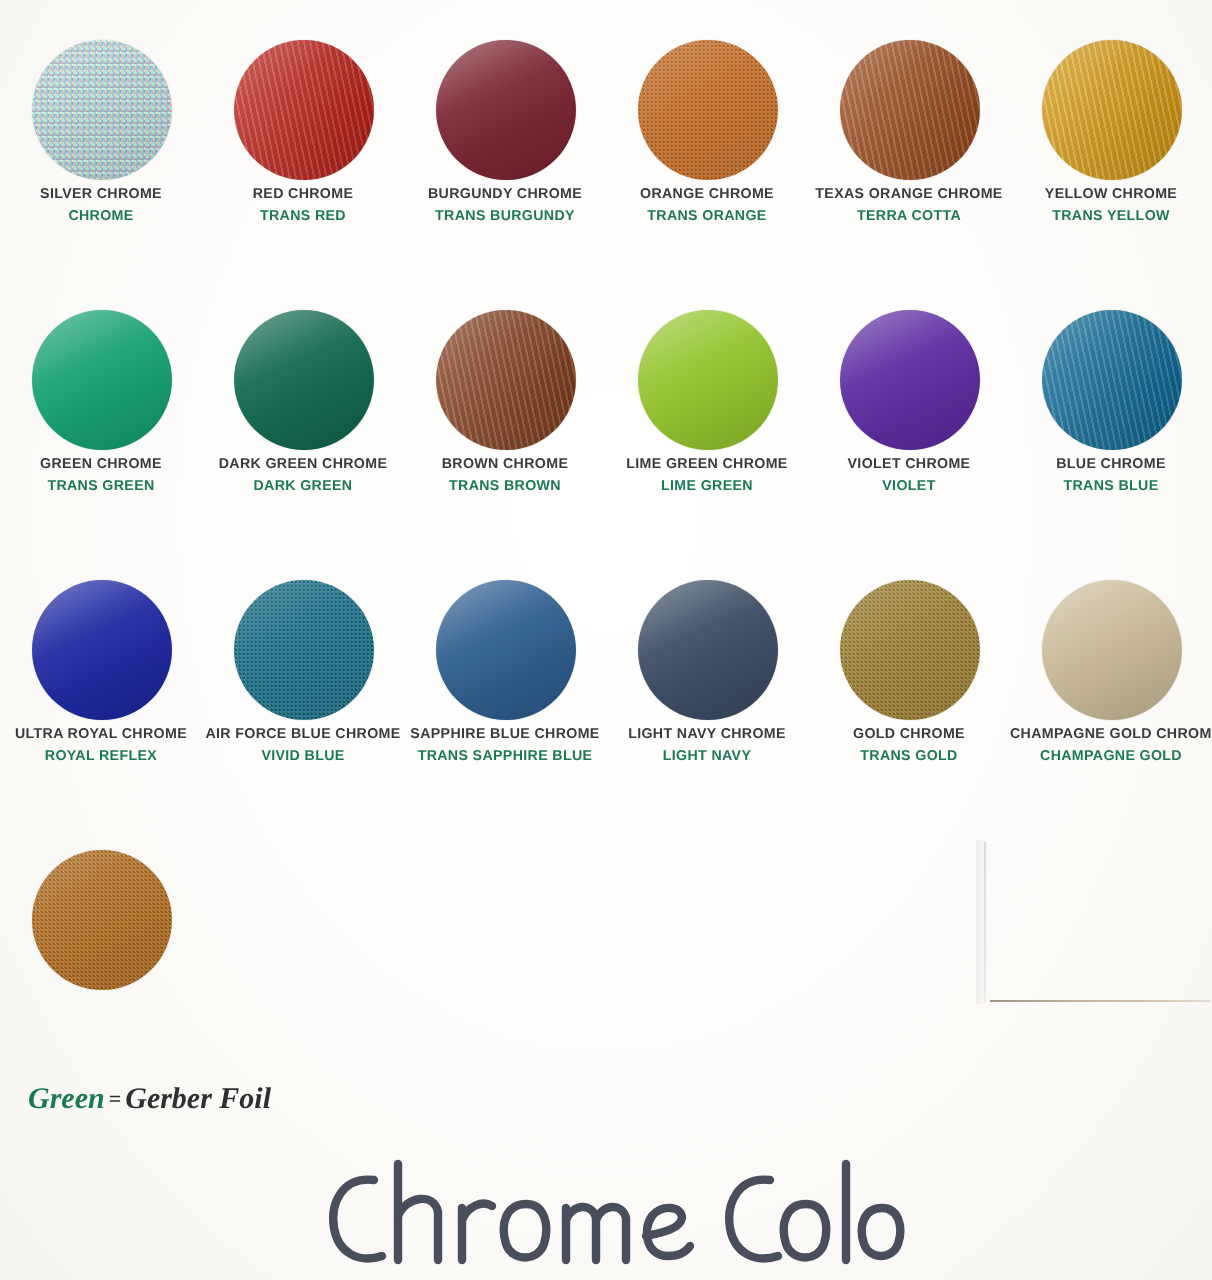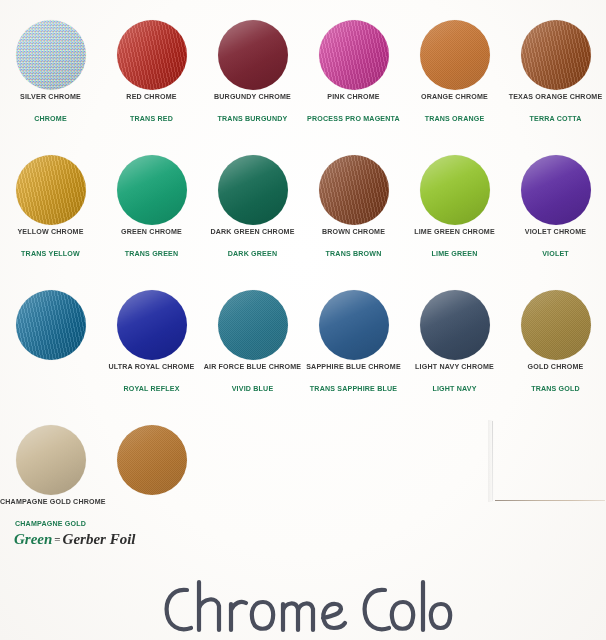--- a/index.html
+++ b/index.html
@@ -82,26 +82,26 @@
     margin-top:1px;
   }
   .lbl-main{
     display:block;
     font-size:7.1px;font-weight:bold;letter-spacing:.18px;
     color:#3a3a3a;text-transform:uppercase;white-space:nowrap;
   }
   .lbl-sub{
     display:block;
     font-size:7.1px;font-weight:bold;letter-spacing:.18px;
-    color:#1c7a50;text-transform:uppercase;white-space:nowrap;margin-top:13px;
+    color:#1c7a50;text-transform:uppercase;white-space:nowrap;margin-top:2px;
   }
 
   
   .legend{
-    position:absolute;left:14px;top:531px;
+    position:absolute;left:14px;top:542px;
     font-family:"Liberation Serif",serif;
     font-weight:bold;font-style:italic;font-size:15px;
     color:#2f2f2f;z-index:3;white-space:nowrap;
   }
   .legend .green{color:#1c7a50;}
   .legend .eq{font-style:normal;font-size:11px;padding:0 2px;vertical-align:1px;}
 
   
   .handtitle{
     position:absolute;left:0;right:0;top:578px;
@@ -160,31 +160,20 @@
             <div class="sheen"></div>
           </div>
         </div>
         <div class="labels">
           <span class="lbl-main">BURGUNDY CHROME</span>
           <span class="lbl-sub">TRANS BURGUNDY</span>
         </div>
       </div>
       <div class="cell">
         <div class="swatch-wrap">
-          <div class="swatch tex-brush" style="background-color: rgb(217, 55, 159);">
-            <div class="sheen"></div>
-          </div>
-        </div>
-        <div class="labels">
-          <span class="lbl-main">PINK CHROME</span>
-          <span class="lbl-sub">PROCESS PRO MAGENTA</span>
-        </div>
-      </div>
-      <div class="cell">
-        <div class="swatch-wrap">
           <div class="swatch tex-grain" style="background-color: rgb(215, 113, 31);">
             <div class="sheen"></div>
           </div>
         </div>
         <div class="labels">
           <span class="lbl-main">ORANGE CHROME</span>
           <span class="lbl-sub">TRANS ORANGE</span>
         </div>
       </div>
       <div class="cell">
@@ -262,20 +251,24 @@
         <div class="labels">
           <span class="lbl-main">VIOLET CHROME</span>
           <span class="lbl-sub">VIOLET</span>
         </div>
       </div>
       <div class="cell">
         <div class="swatch-wrap">
           <div class="swatch tex-brush" style="background-color: rgb(13, 110, 158);">
             <div class="sheen"></div>
           </div>
+        </div>
+        <div class="labels">
+          <span class="lbl-main">BLUE CHROME</span>
+          <span class="lbl-sub">TRANS BLUE</span>
         </div>
       </div>
       <div class="cell">
         <div class="swatch-wrap">
           <div class="swatch tex-smooth" style="background-color: rgb(27, 38, 160);">
             <div class="sheen"></div>
           </div>
         </div>
         <div class="labels">
           <span class="lbl-main">ULTRA ROYAL CHROME</span>

